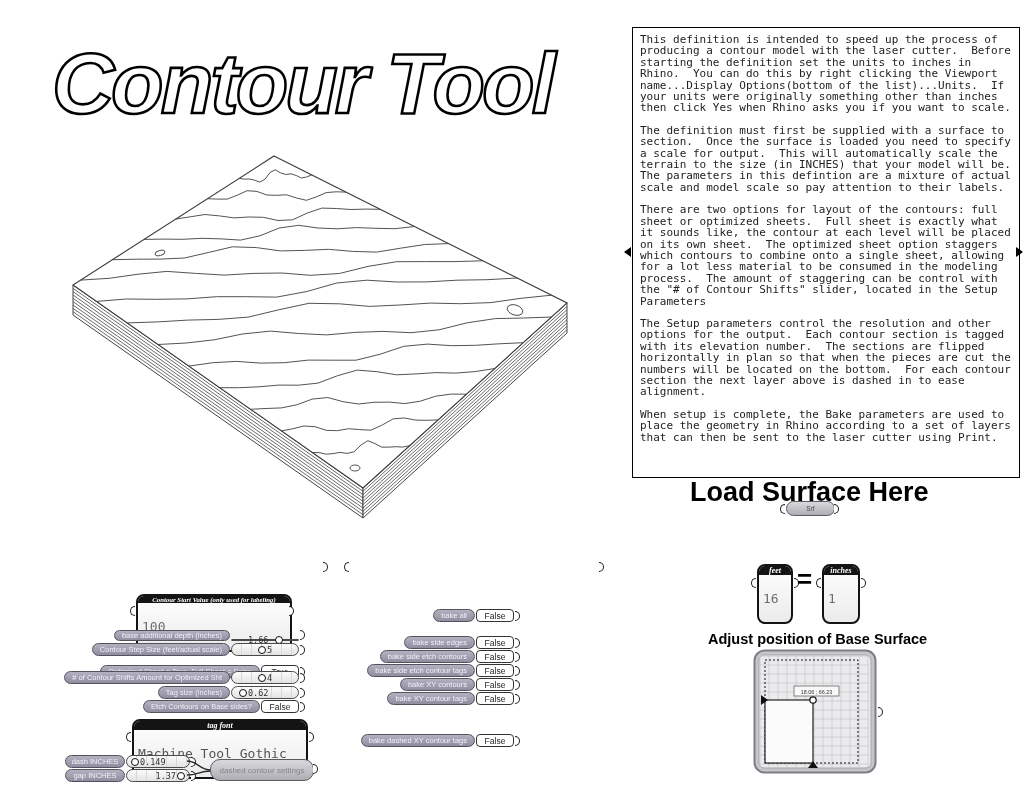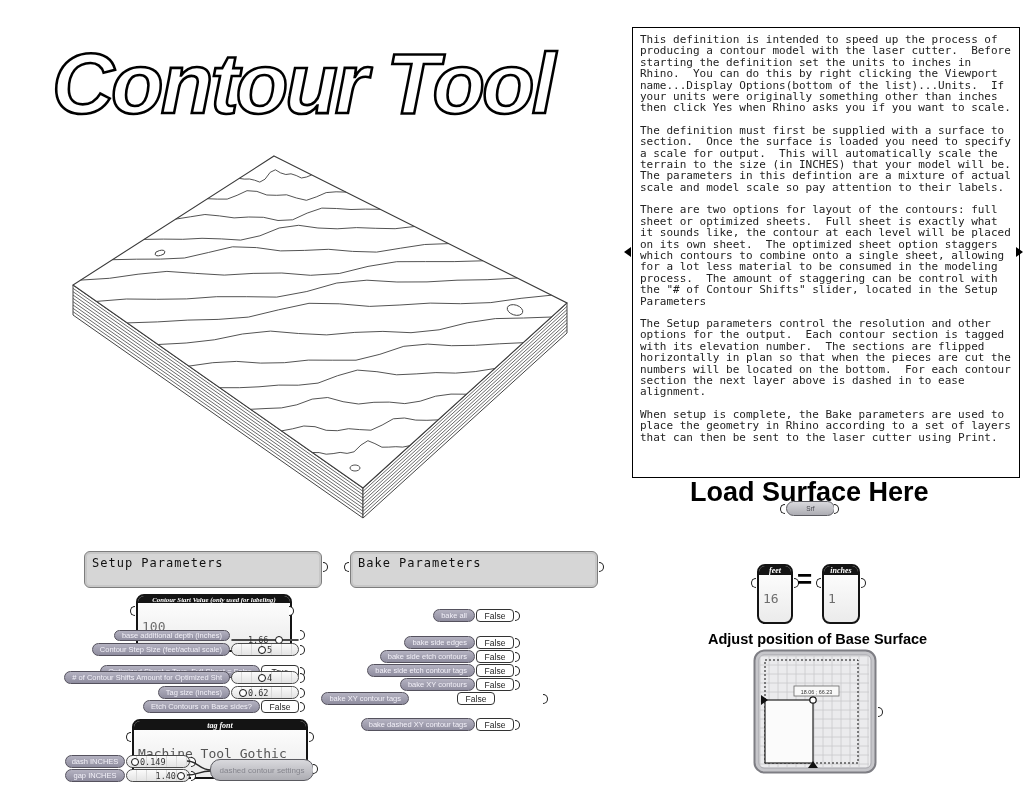--- a/index.html
+++ b/index.html
@@ -140,23 +140,21 @@
   </div>
   <span class="agrip gr" style="left:794px;top:578px;"></span>
   <div class="h-comic h-equals">=</div>
   <span class="agrip gl" style="left:816px;top:578px;"></span>
   <div class="mini-panel" style="left:822px;top:564px;width:38px;">
     <div class="mp-head" style="font-size:8px;">inches</div>
     <div class="mp-body" style="font-size:13px;">1</div>
   </div>
   <span class="agrip gr" style="left:861px;top:578px;"></span>
 
-  <div class="group" style="left:84px;top:551px;width:238px;height:37px;">Setup Parameters</div>
   <span class="agrip gr" style="left:323px;top:562px;"></span>
-  <div class="group" style="left:350px;top:551px;width:248px;height:37px;">Bake Parameters</div>
   <span class="agrip gl" style="left:344px;top:562px;"></span>
   <span class="agrip gr" style="left:599px;top:562px;"></span>
 
   <span class="agrip gl" style="left:130px;top:606px;"></span>
   <div class="mini-panel" style="left:136px;top:594px;width:156px;">
     <div class="mp-head" style="font-size:6.8px;">Contour Start Value (only used for labeling)</div>
     <div class="mp-body" style="font-size:13px;">100</div>
   </div>
   <span class="agrip gr" style="left:289px;top:606px;"></span>
 
@@ -214,21 +212,21 @@
     <span class="cap-label w-dash">dash INCHES</span>
     <span class="track" style="width:62px;">
       <span class="knob" style="left:4px;"></span>
       <span class="tval" style="left:13px;">0.149</span>
     </span>
       <span class="gripR"></span>
   </div>
   <div class="gh-row" style="top:769px;left:65px;">
     <span class="cap-label w-dash">gap INCHES</span>
     <span class="track" style="width:62px;">
-      <span class="tval" style="right:13px;">1.40</span>
+      <span class="tval" style="right:13px;">1.37</span>
       <span class="knob" style="right:4px;"></span>
     </span>
       <span class="gripR"></span>
   </div>
   <svg id="wires" style="left:186px;top:753px;" width="26" height="32">
     <path d="M1,8 C12,8 13,17 25,17" fill="none" stroke="#2a2a2a" stroke-width="1.3"></path>
     <path d="M1,22 C12,22 13,18 25,18" fill="none" stroke="#2a2a2a" stroke-width="1.3"></path>
   </svg>
   <div class="pill pill-dash">dashed contour settings</div>
   <span class="agrip gr" style="left:313px;top:764px;"></span>
@@ -251,26 +249,26 @@
   <div class="gh-row" style="top:664px;right:504px;">
     <span class="cap-label">bake side etch contour tags</span>
     <span class="bool">False</span>
     <span class="gripR"></span>
   </div>
   <div class="gh-row" style="top:678px;right:504px;">
     <span class="cap-label">bake XY contours</span>
     <span class="bool">False</span>
     <span class="gripR"></span>
   </div>
-  <div class="gh-row" style="top:692px;right:476px;gap:47px;">
+  <div class="gh-row" style="top:692px;right:504px;">
     <span class="cap-label">bake XY contour tags</span>
     <span class="bool">False</span>
     <span class="gripR"></span>
   </div>
-  <div class="gh-row" style="top:718px;right:504px;">
+  <div class="gh-row" style="top:734px;right:504px;">
     <span class="cap-label">bake dashed XY contour tags</span>
     <span class="bool">False</span>
     <span class="gripR"></span>
   </div>
 
   <div class="h-comic h-adjust">Adjust position of Base Surface</div>
   <svg id="mdslider" style="left:753px;top:649px;" width="124" height="125" viewBox="0 0 124 125">
     <rect x="1.5" y="1.5" width="121" height="122" rx="10" fill="#c6c6ca" stroke="#7e7e84" stroke-width="2"></rect>
     <rect x="6" y="6" width="112" height="113" rx="5" fill="#ebebed" stroke="#a5a5ab" stroke-width="1"></rect>
     <g id="mdgrid">

